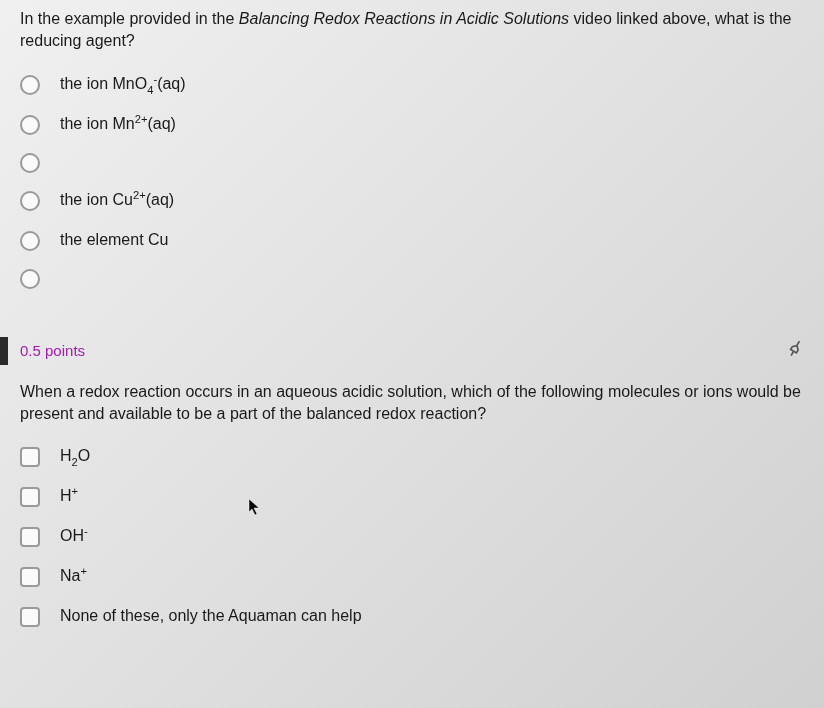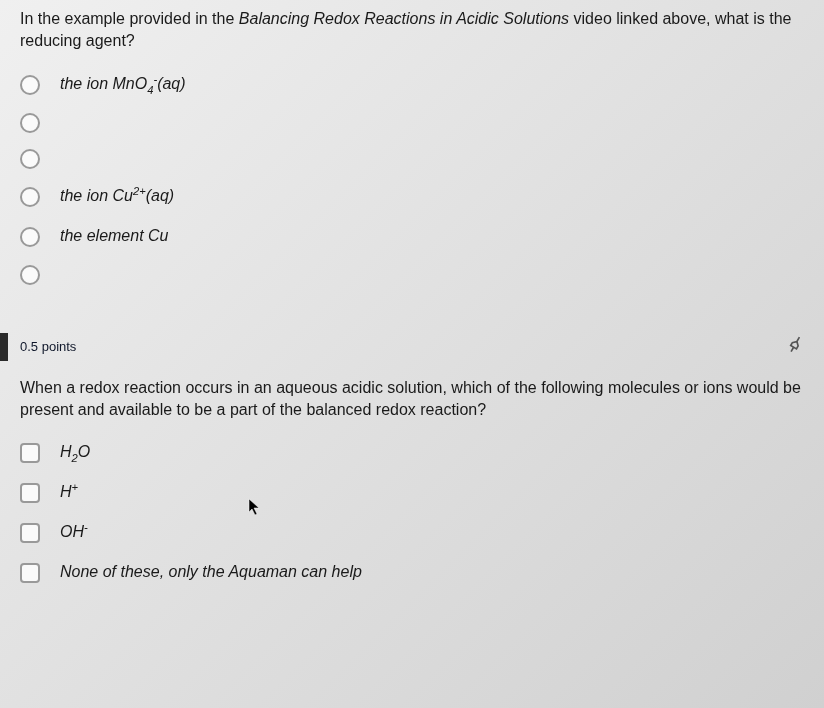--- a/index.html
+++ b/index.html
@@ -20,21 +20,20 @@
       font-size: 16px;
       line-height: 1.4;
       padding: 8px 20px 12px 20px;
       font-weight: 400;
     }
     .italic {
       font-style: italic;
     }
     .options {
       padding: 0 20px;
-      font-style: italic;
     }
     .option-row {
       display: flex;
       align-items: center;
       padding: 8px 0;
     }
     .radio {
       width: 20px;
       height: 20px;
       border: 2px solid #999;
@@ -67,22 +66,22 @@
       display: flex;
       align-items: center;
     }
     .question-marker {
       width: 8px;
       height: 28px;
       background: #2a2a2a;
       margin-right: 12px;
     }
     .points-text {
-      font-size: 13px;
-      color: #0f172a;
+      font-size: 15px;
+      color: #a21caf;
     }
     .pin-icon {
       font-size: 18px;
       color: #666;
       transform: rotate(30deg);
     }
     sub {
       font-size: 0.7em;
       vertical-align: sub;
     }
@@ -106,20 +105,21 @@
   <span>In the example provided in the </span><span class="italic">Balancing Redox Reactions in Acidic Solutions</span><span> video linked above, what is the reducing agent?</span>
 </div>
 
 <div class="options">
   <div class="option-row">
     <div class="radio"></div>
     <div class="option-label"><span>the ion MnO</span><sub>4</sub><sup>-</sup><span>(aq)</span></div>
   </div>
   <div class="option-row">
     <div class="radio"></div>
+    <div class="option-label"><span>the ion Mn</span><sub></sub><sup>2+</sup><span>(aq)</span></div>
   </div>
   <div class="option-row">
     <div class="radio"></div>
   </div>
   <div class="option-row">
     <div class="radio"></div>
     <div class="option-label"><span>the ion Cu</span><sub></sub><sup>2+</sup><span>(aq)</span></div>
   </div>
   <div class="option-row">
     <div class="radio"></div>
@@ -152,20 +152,24 @@
   <div class="option-row">
     <div class="checkbox"></div>
     <div class="option-label"><span>H</span><sub></sub><sup>+</sup><span></span></div>
   </div>
   <div class="option-row">
     <div class="checkbox"></div>
     <div class="option-label"><span>OH</span><sub></sub><sup>-</sup><span></span></div>
   </div>
   <div class="option-row">
     <div class="checkbox"></div>
+    <div class="option-label"><span>Na</span><sub></sub><sup>+</sup><span></span></div>
+  </div>
+  <div class="option-row">
+    <div class="checkbox"></div>
     <div class="option-label"><span>None of these, only the Aquaman can help</span><sub></sub><sup></sup><span></span></div>
   </div>
 </div>
 
 <div class="cursor">
   <svg width="14" height="18" viewBox="0 0 14 18">
     <path d="M1 1 L1 14 L4 11 L7 17 L9 16 L6 10 L11 10 Z" fill="#000" stroke="#fff" stroke-width="0.5"></path>
   </svg>
 </div>
 

